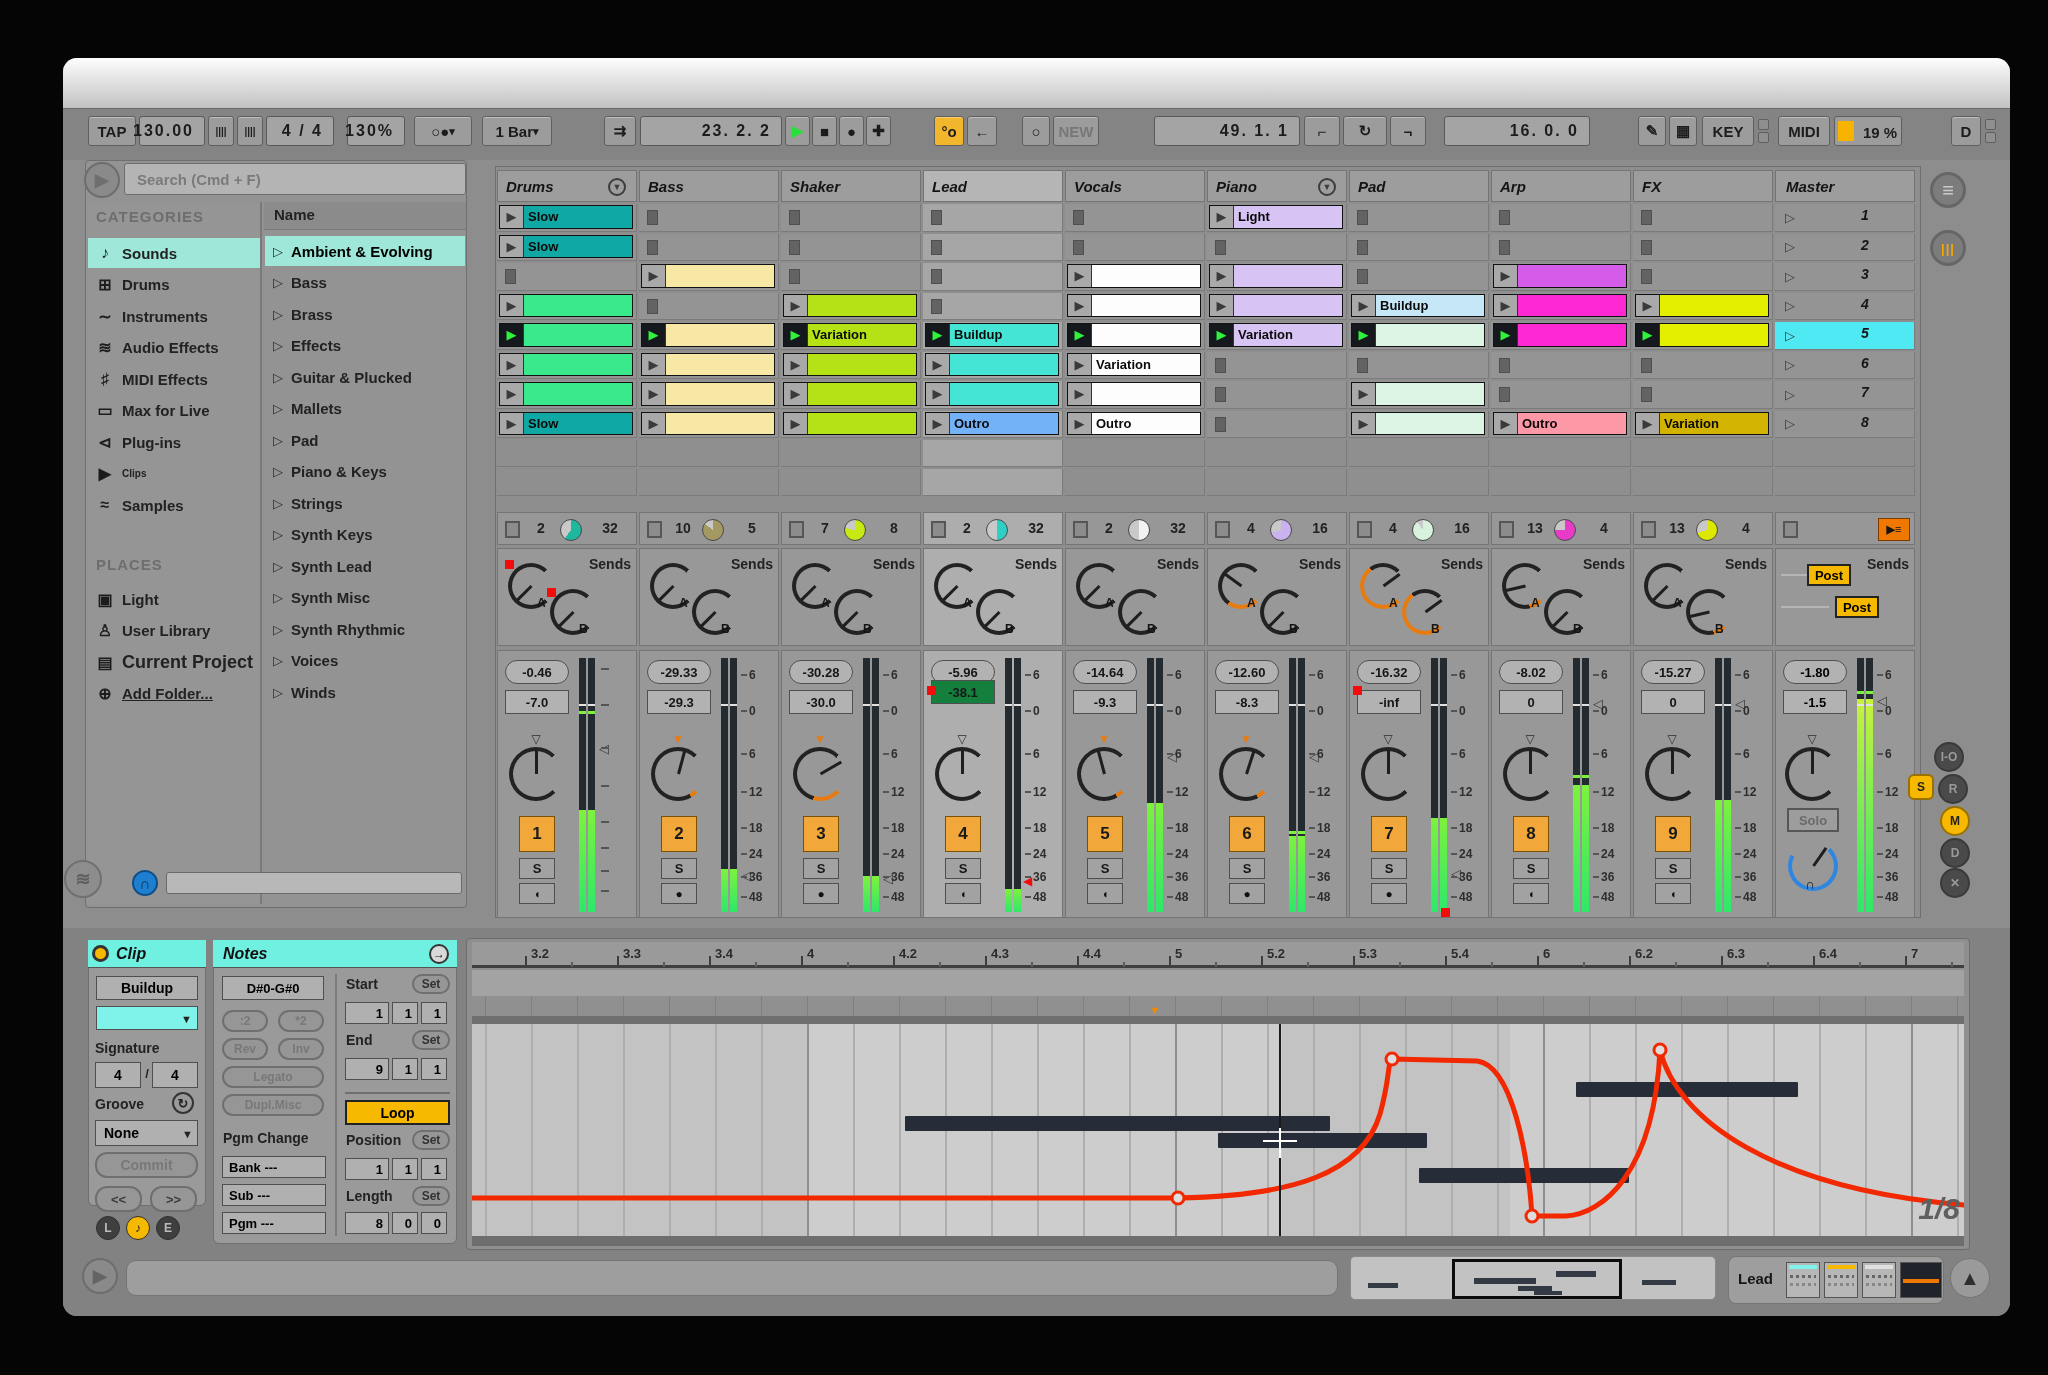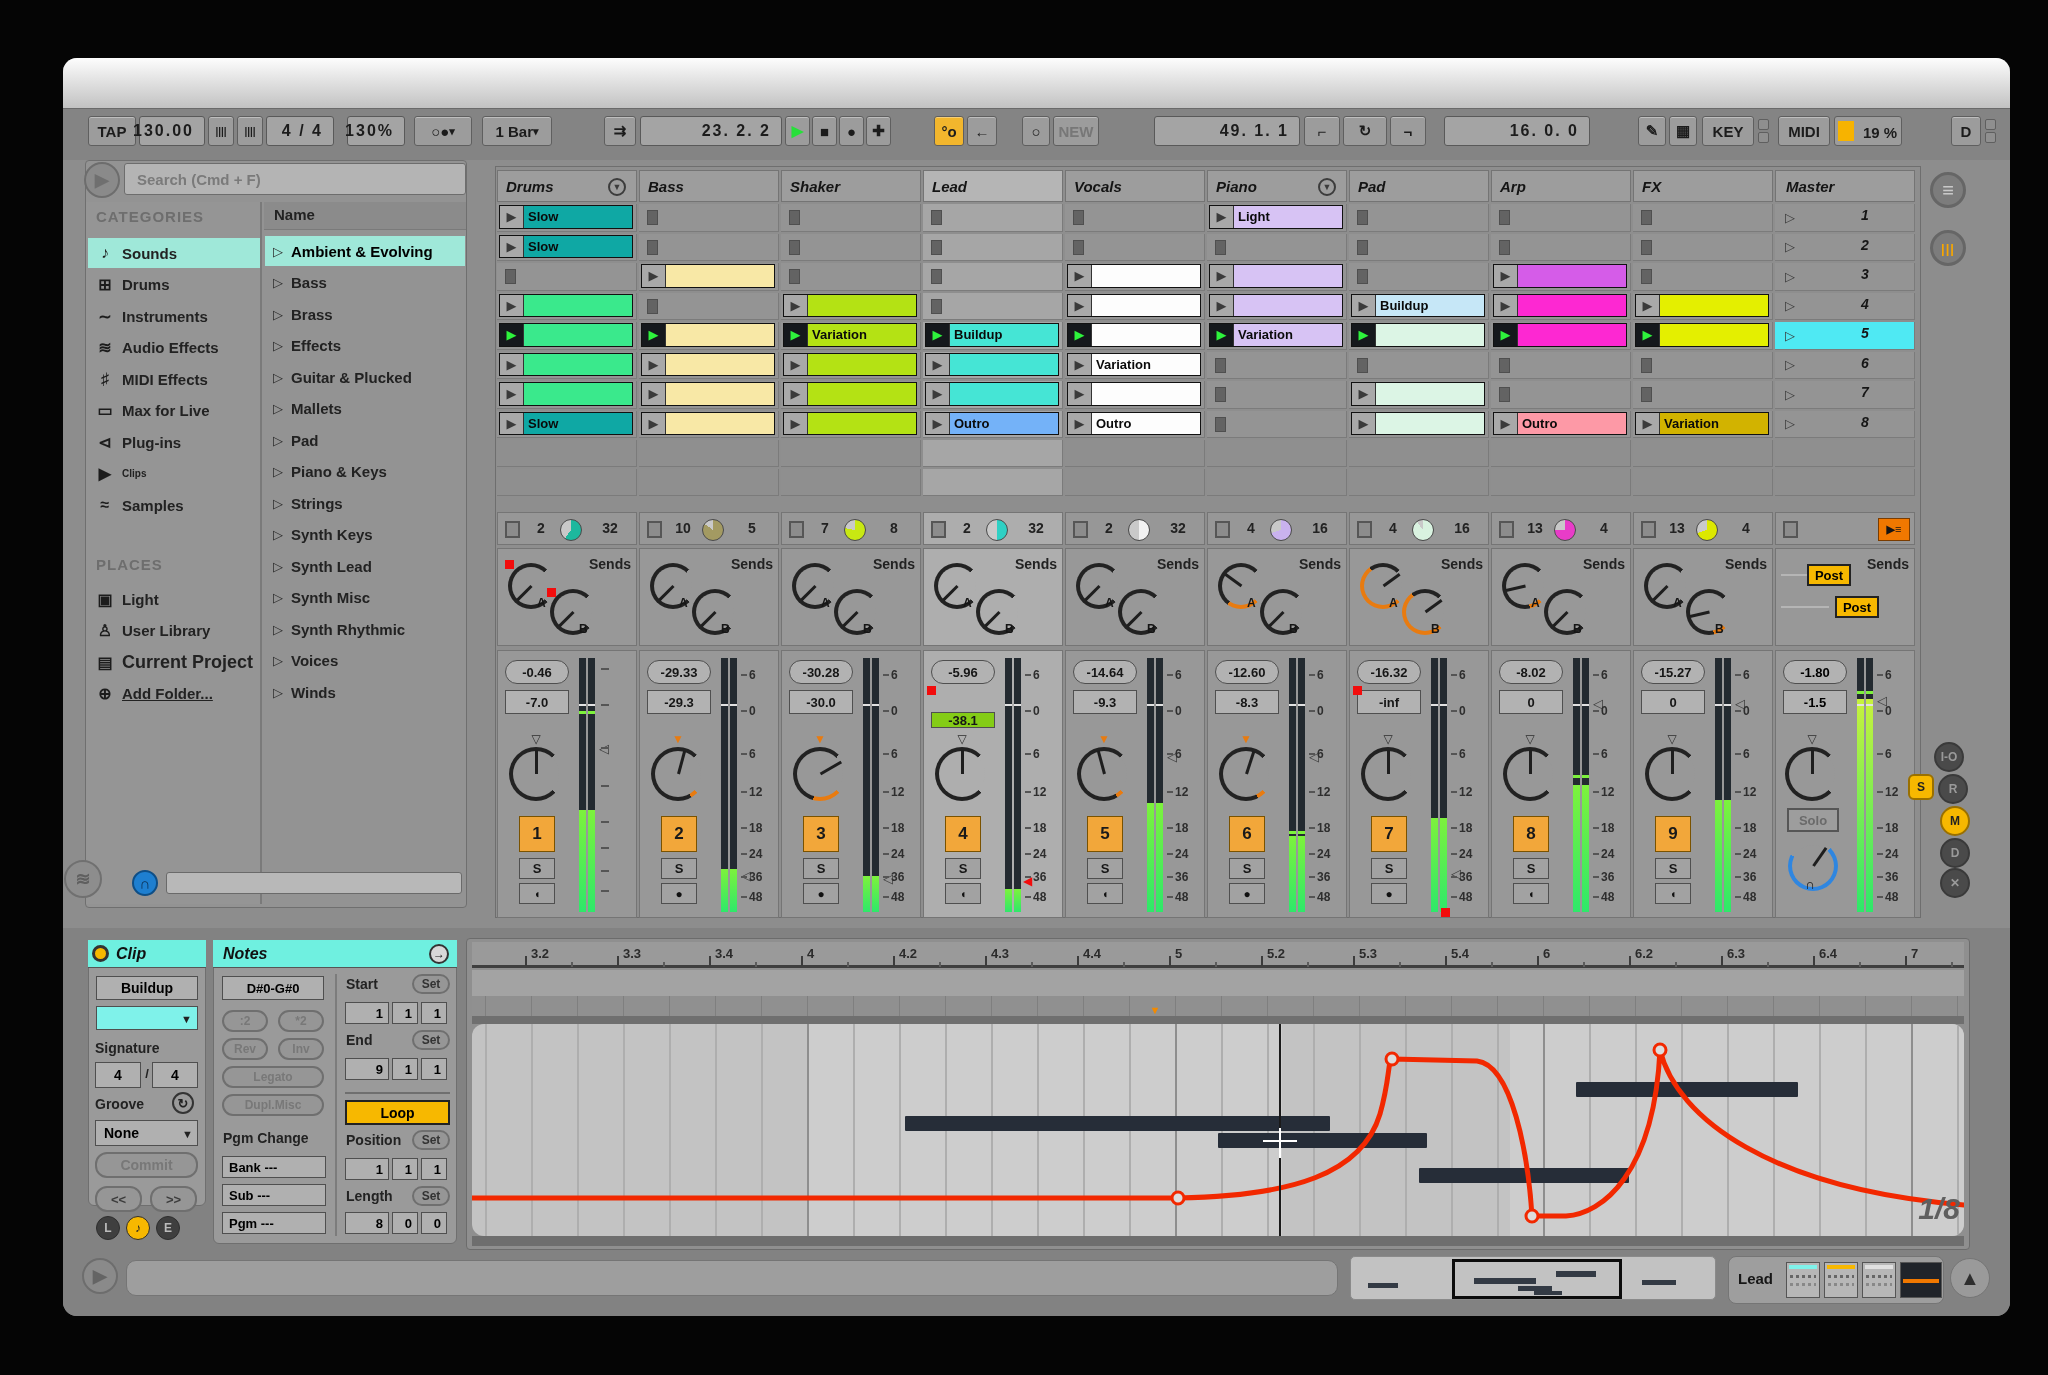--- a/index.html
+++ b/index.html
@@ -879,21 +879,21 @@
       <div class="abs" style="position: absolute; left: 21.5px; top: 3px; width: 3px; height: 20px; background: rgb(30, 30, 30); transform-origin: 50% 100%; transform: rotate(-135deg);"></div>
     </div>
     <div class="abs" style="left: 963px; top: 596px; width: 14px; height: 14px; font-size: 12px; font-weight: bold; color: rgb(21, 21, 21);">A</div>
     <div class="abs" style="left: 976px; top: 589px; width: 46px; height: 46px; border-radius: 50%; background: conic-gradient(from 135deg, rgb(34, 34, 34) 0deg, rgb(34, 34, 34) 75%, transparent 75%, transparent 100%);">
       <div class="abs" style="left: 4px; top: 4px; width: 38px; height: 38px; position: absolute; border-radius: 50%; background: rgb(174, 174, 174);"></div>
       <div class="abs" style="position: absolute; left: 21.5px; top: 3px; width: 3px; height: 20px; background: rgb(30, 30, 30); transform-origin: 50% 100%; transform: rotate(-135deg);"></div>
     </div>
     <div class="abs" style="left: 1005px; top: 622px; width: 14px; height: 14px; font-size: 12px; font-weight: bold; color: rgb(21, 21, 21);">B</div>
     <div class="abs" style="left: 923px; top: 650px; width: 140px; height: 268px; background: rgb(174, 174, 174); border: 1px solid rgb(117, 117, 117);"></div>
     <div class="abs" style="left: 931px; top: 660px; width: 64px; height: 24px; background: rgb(178, 178, 178); border: 1.5px solid rgb(79, 79, 79); border-radius: 12px; display: flex; align-items: center; justify-content: center; font-weight: bold; font-size: 13px; color: rgb(22, 22, 22);">-5.96</div>
-    <div class="abs" style="left: 931px; top: 712px; width: 64px; height: 16px; background: #84cc16; border: 1.5px solid rgb(79, 79, 79); display: flex; align-items: center; justify-content: center; font-weight: bold; font-size: 13px; color: rgb(22, 22, 22);">-38.1</div>
+    <div class="abs" style="left: 931px; top: 680px; width: 64px; height: 24px; background: #15803d; border: 1.5px solid rgb(79, 79, 79); display: flex; align-items: center; justify-content: center; font-weight: bold; font-size: 13px; color: rgb(22, 22, 22);">-38.1</div>
     <div class="abs" style="left: 927px; top: 686px; width: 9px; height: 9px; background: rgb(242, 12, 12);"></div>
     <div class="abs" style="left: 953px; top: 732px; width: 18px; height: 12px; font-size: 12px; text-align: center; color: rgb(44, 44, 44);">▽</div>
     <div class="abs" style="left: 935px; top: 747px; width: 54px; height: 54px; border-radius: 50%; background: conic-gradient(from 135deg, rgb(34, 34, 34) 0deg, rgb(34, 34, 34) 75%, transparent 75%, transparent 100%);">
       <div class="abs" style="left: 4px; top: 4px; width: 46px; height: 46px; position: absolute; border-radius: 50%; background: rgb(174, 174, 174);"></div>
       <div class="abs" style="position: absolute; left: 25.5px; top: 3px; width: 3px; height: 24px; background: rgb(30, 30, 30); transform-origin: 50% 100%; transform: rotate(0deg);"></div>
     </div>
     <div class="abs" style="left: 945px; top: 816px; width: 36px; height: 36px; background: rgb(242, 167, 58); border: 1px solid rgb(122, 82, 0); display: flex; align-items: center; justify-content: center; font-weight: bold; font-size: 17px; color: rgb(26, 26, 26);">4</div>
     <div class="abs" style="left: 945px; top: 858px; width: 36px; height: 21px; background: rgb(162, 162, 162); border: 1px solid rgb(79, 79, 79); display: flex; align-items: center; justify-content: center; font-weight: bold; font-size: 13px; color: rgb(22, 22, 22);">S</div>
     <div class="abs" style="left: 945px; top: 883px; width: 36px; height: 21px; background: rgb(162, 162, 162); border: 1px solid rgb(79, 79, 79); display: flex; align-items: center; justify-content: center; font-weight: bold; font-size: 12px; color: rgb(17, 17, 17);">◖</div>
     <div class="abs" style="left: 1005px; top: 658px; width: 7px; height: 254px; background: rgb(35, 42, 48);">
@@ -1364,21 +1364,21 @@
       <div class="abs" style="left: 1163px; top: 0px; width: 1px; height: 20px; position: absolute; background: rgb(127, 127, 127);"></div>
       <div class="abs" style="left: 1209px; top: 0px; width: 1px; height: 20px; position: absolute; background: rgb(127, 127, 127);"></div>
       <div class="abs" style="left: 1255px; top: 0px; width: 1px; height: 20px; position: absolute; background: rgb(127, 127, 127);"></div>
       <div class="abs" style="left: 1301px; top: 0px; width: 1px; height: 20px; position: absolute; background: rgb(127, 127, 127);"></div>
       <div class="abs" style="left: 1347px; top: 0px; width: 1px; height: 20px; position: absolute; background: rgb(127, 127, 127);"></div>
       <div class="abs" style="left: 1393px; top: 0px; width: 1px; height: 20px; position: absolute; background: rgb(127, 127, 127);"></div>
       <div class="abs" style="left: 1439px; top: 0px; width: 1px; height: 20px; position: absolute; background: rgb(127, 127, 127);"></div>
       <div class="abs" style="left: 1485px; top: 0px; width: 1px; height: 20px; position: absolute; background: rgb(127, 127, 127);"></div>
     </div>
     <div class="abs" style="left: 472px; top: 1016px; width: 1492px; height: 8px; background: rgb(111, 111, 111);"></div>
-    <div class="abs" style="left: 472px; top: 1024px; width: 1492px; height: 212px; background: rgb(195, 195, 195); overflow: hidden; border-radius: 12px;">
+    <div class="abs" style="left: 472px; top: 1024px; width: 1492px; height: 212px; background: rgb(195, 195, 195); overflow: hidden;">
       <div class="abs" style="left: 335px; top: 0px; width: 475px; height: 212px; position: absolute; background: rgb(205, 205, 205);"></div>
       <div class="abs" style="left: 1038px; top: 0px; width: 454px; height: 212px; position: absolute; background: rgb(205, 205, 205);"></div>
       <div class="abs" style="left: 13px; top: 0px; width: 1.5px; height: 212px; position: absolute; background: rgb(174, 174, 174);"></div>
       <div class="abs" style="left: 59px; top: 0px; width: 1.5px; height: 212px; position: absolute; background: rgb(174, 174, 174);"></div>
       <div class="abs" style="left: 105px; top: 0px; width: 1.5px; height: 212px; position: absolute; background: rgb(174, 174, 174);"></div>
       <div class="abs" style="left: 151px; top: 0px; width: 1.5px; height: 212px; position: absolute; background: rgb(174, 174, 174);"></div>
       <div class="abs" style="left: 197px; top: 0px; width: 1.5px; height: 212px; position: absolute; background: rgb(174, 174, 174);"></div>
       <div class="abs" style="left: 243px; top: 0px; width: 1.5px; height: 212px; position: absolute; background: rgb(174, 174, 174);"></div>
       <div class="abs" style="left: 289px; top: 0px; width: 1.5px; height: 212px; position: absolute; background: rgb(174, 174, 174);"></div>
       <div class="abs" style="left: 335px; top: 0px; width: 1.5px; height: 212px; position: absolute; background: rgb(142, 142, 142);"></div>

